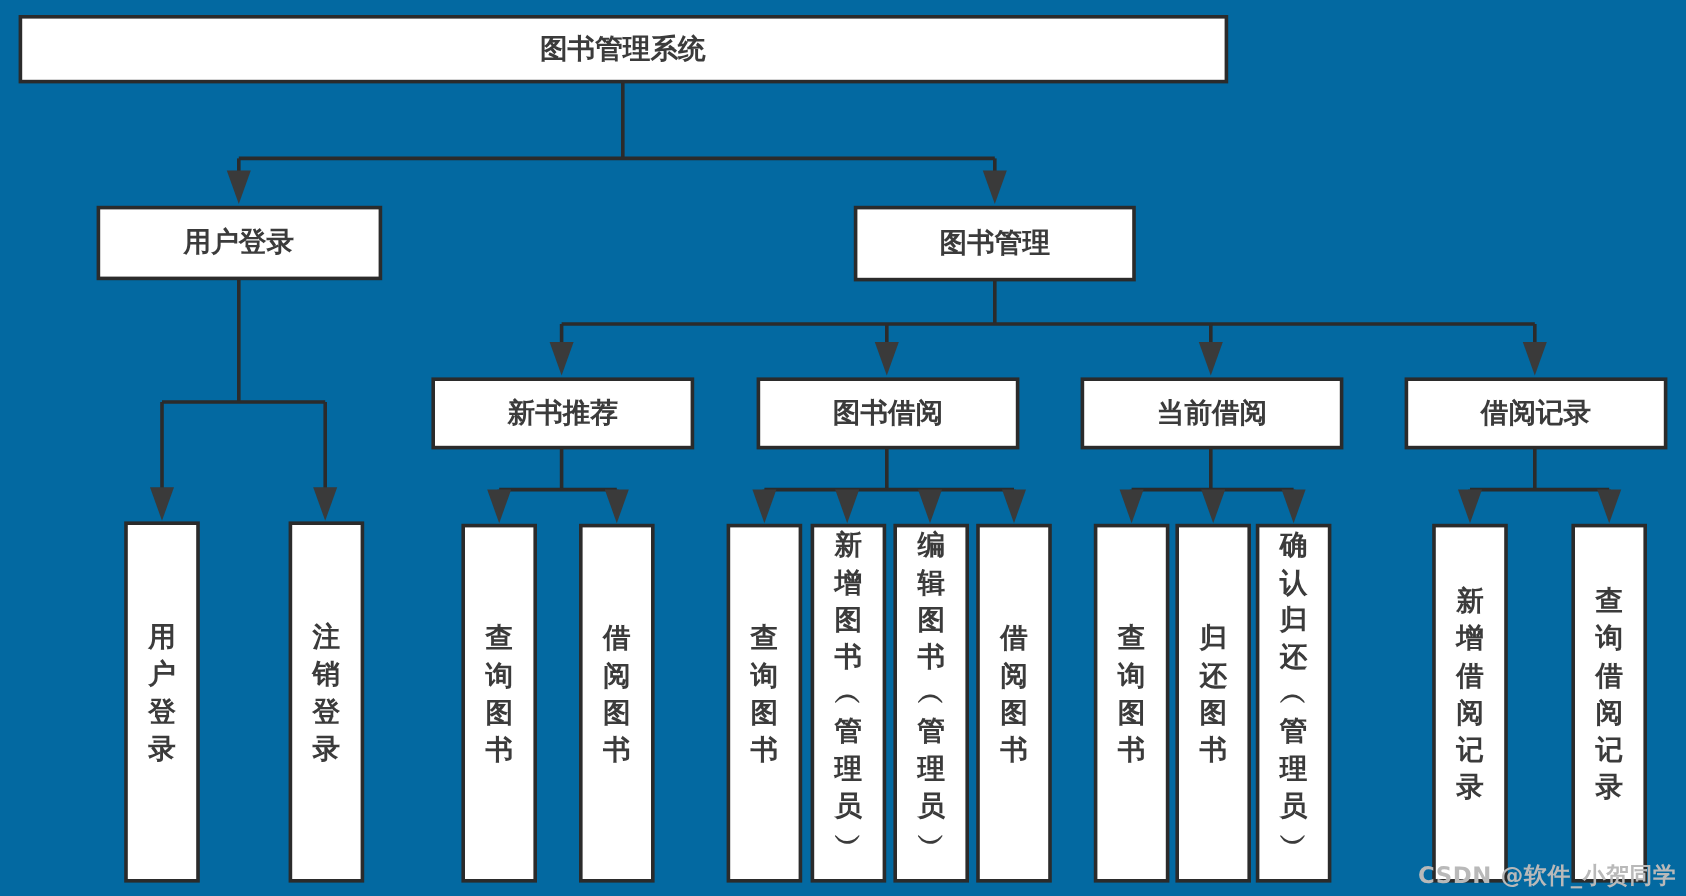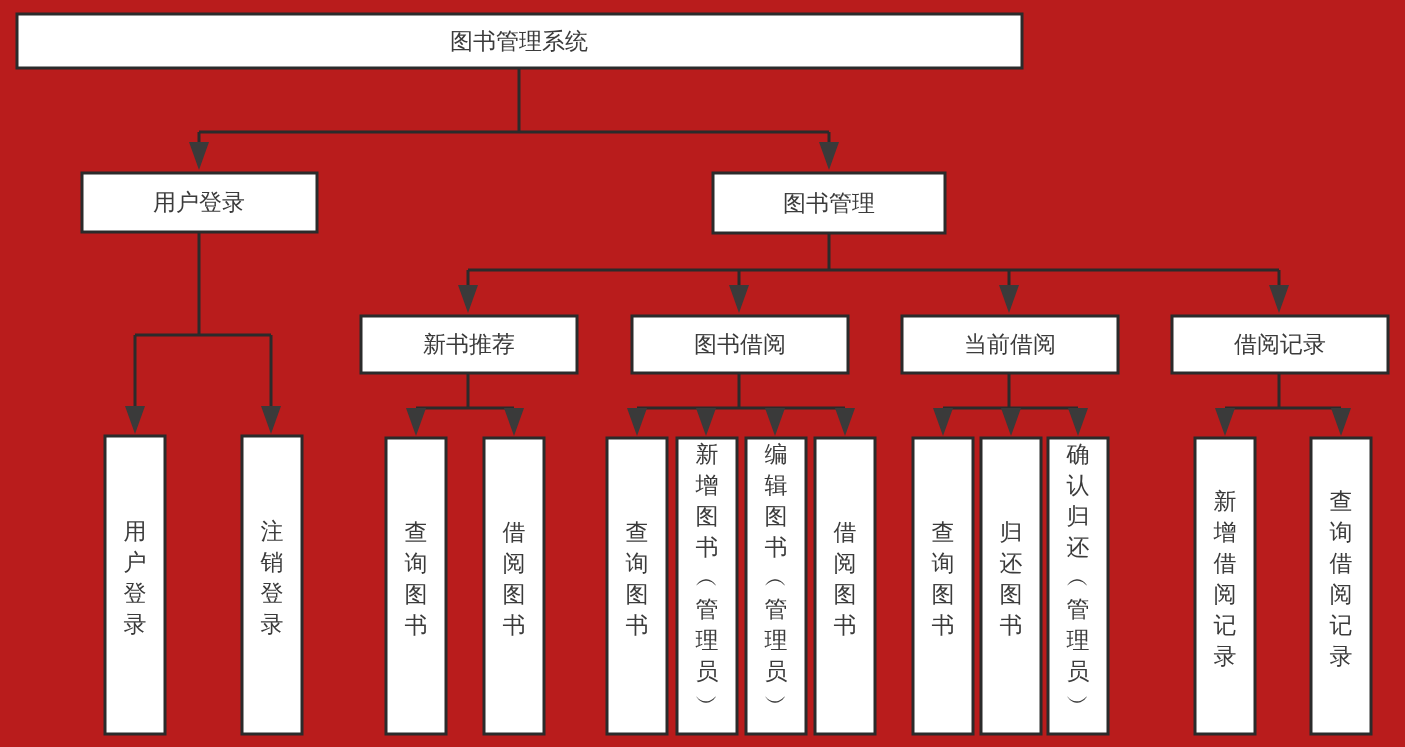--- a/index.html
+++ b/index.html
@@ -8,22 +8,23 @@
     padding: 0;
     background: #ffffff;
   }
   body {
     font-family: "DejaVu Sans", "Liberation Sans", sans-serif;
   }
   #diagram-root {
     position: relative;
     width: 1405px;
     height: 747px;
-    background: #b91c1c;
+    background: #0369a1;
     overflow: hidden;
+    font-weight: bold;
   }
   svg.diagram-svg {
     position: absolute;
     top: 0;
     left: 0;
     width: 1405px;
     height: 747px;
     display: block;
   }
   .node-box {
@@ -232,13 +233,14 @@
       <rect class="node-box" x="1195" y="438" width="60" height="296"></rect>
       <text class="node-label-vertical" x="1225" y="586"><tspan x="1225" y="508.5">新</tspan><tspan x="1225" y="539.5">增</tspan><tspan x="1225" y="570.5">借</tspan><tspan x="1225" y="601.5">阅</tspan><tspan x="1225" y="632.5">记</tspan><tspan x="1225" y="663.5">录</tspan></text>
     </g>
     <g>
       <rect class="node-box" x="1311" y="438" width="60" height="296"></rect>
       <text class="node-label-vertical" x="1341" y="586"><tspan x="1341" y="508.5">查</tspan><tspan x="1341" y="539.5">询</tspan><tspan x="1341" y="570.5">借</tspan><tspan x="1341" y="601.5">阅</tspan><tspan x="1341" y="632.5">记</tspan><tspan x="1341" y="663.5">录</tspan></text>
     </g>
 
   </svg>
 
+  <div class="watermark-text">CSDN @软件_小贺同学</div>
 </div>
 
 </body></html>

